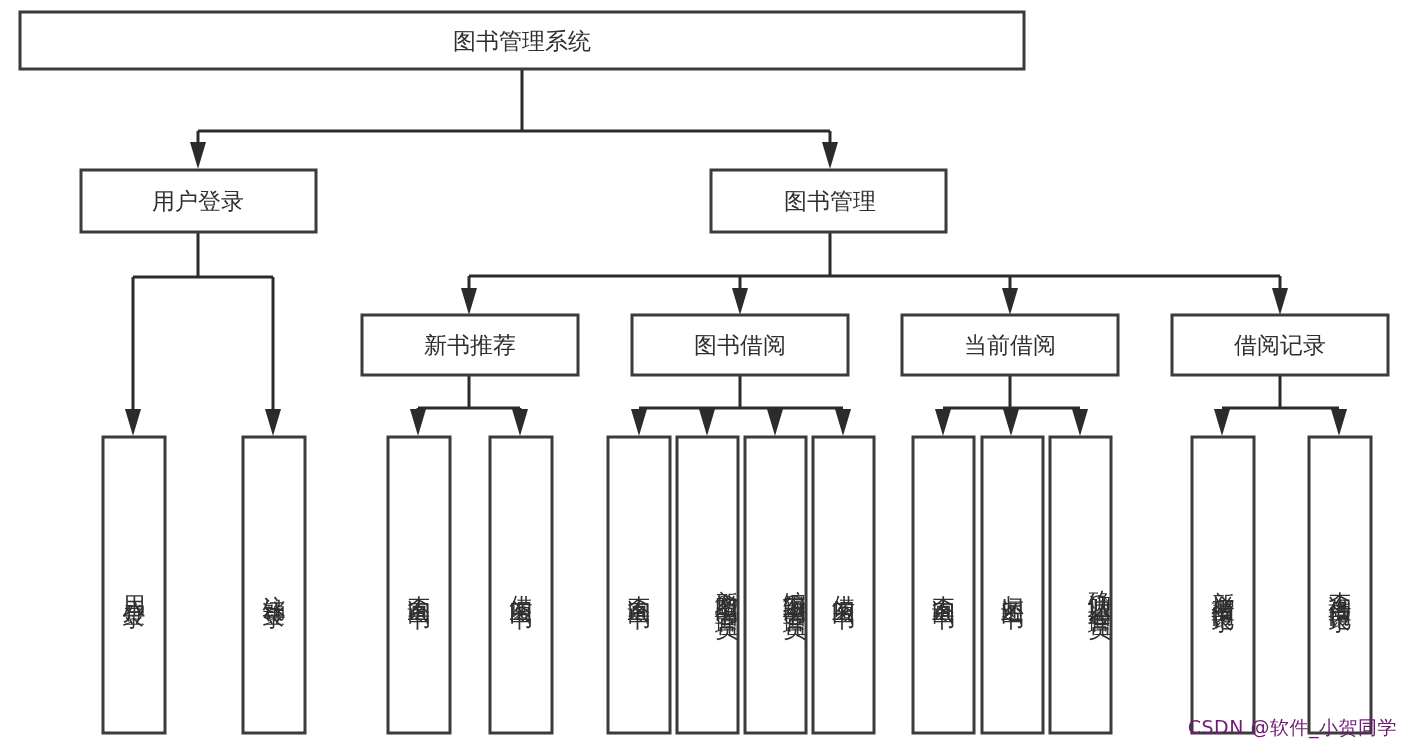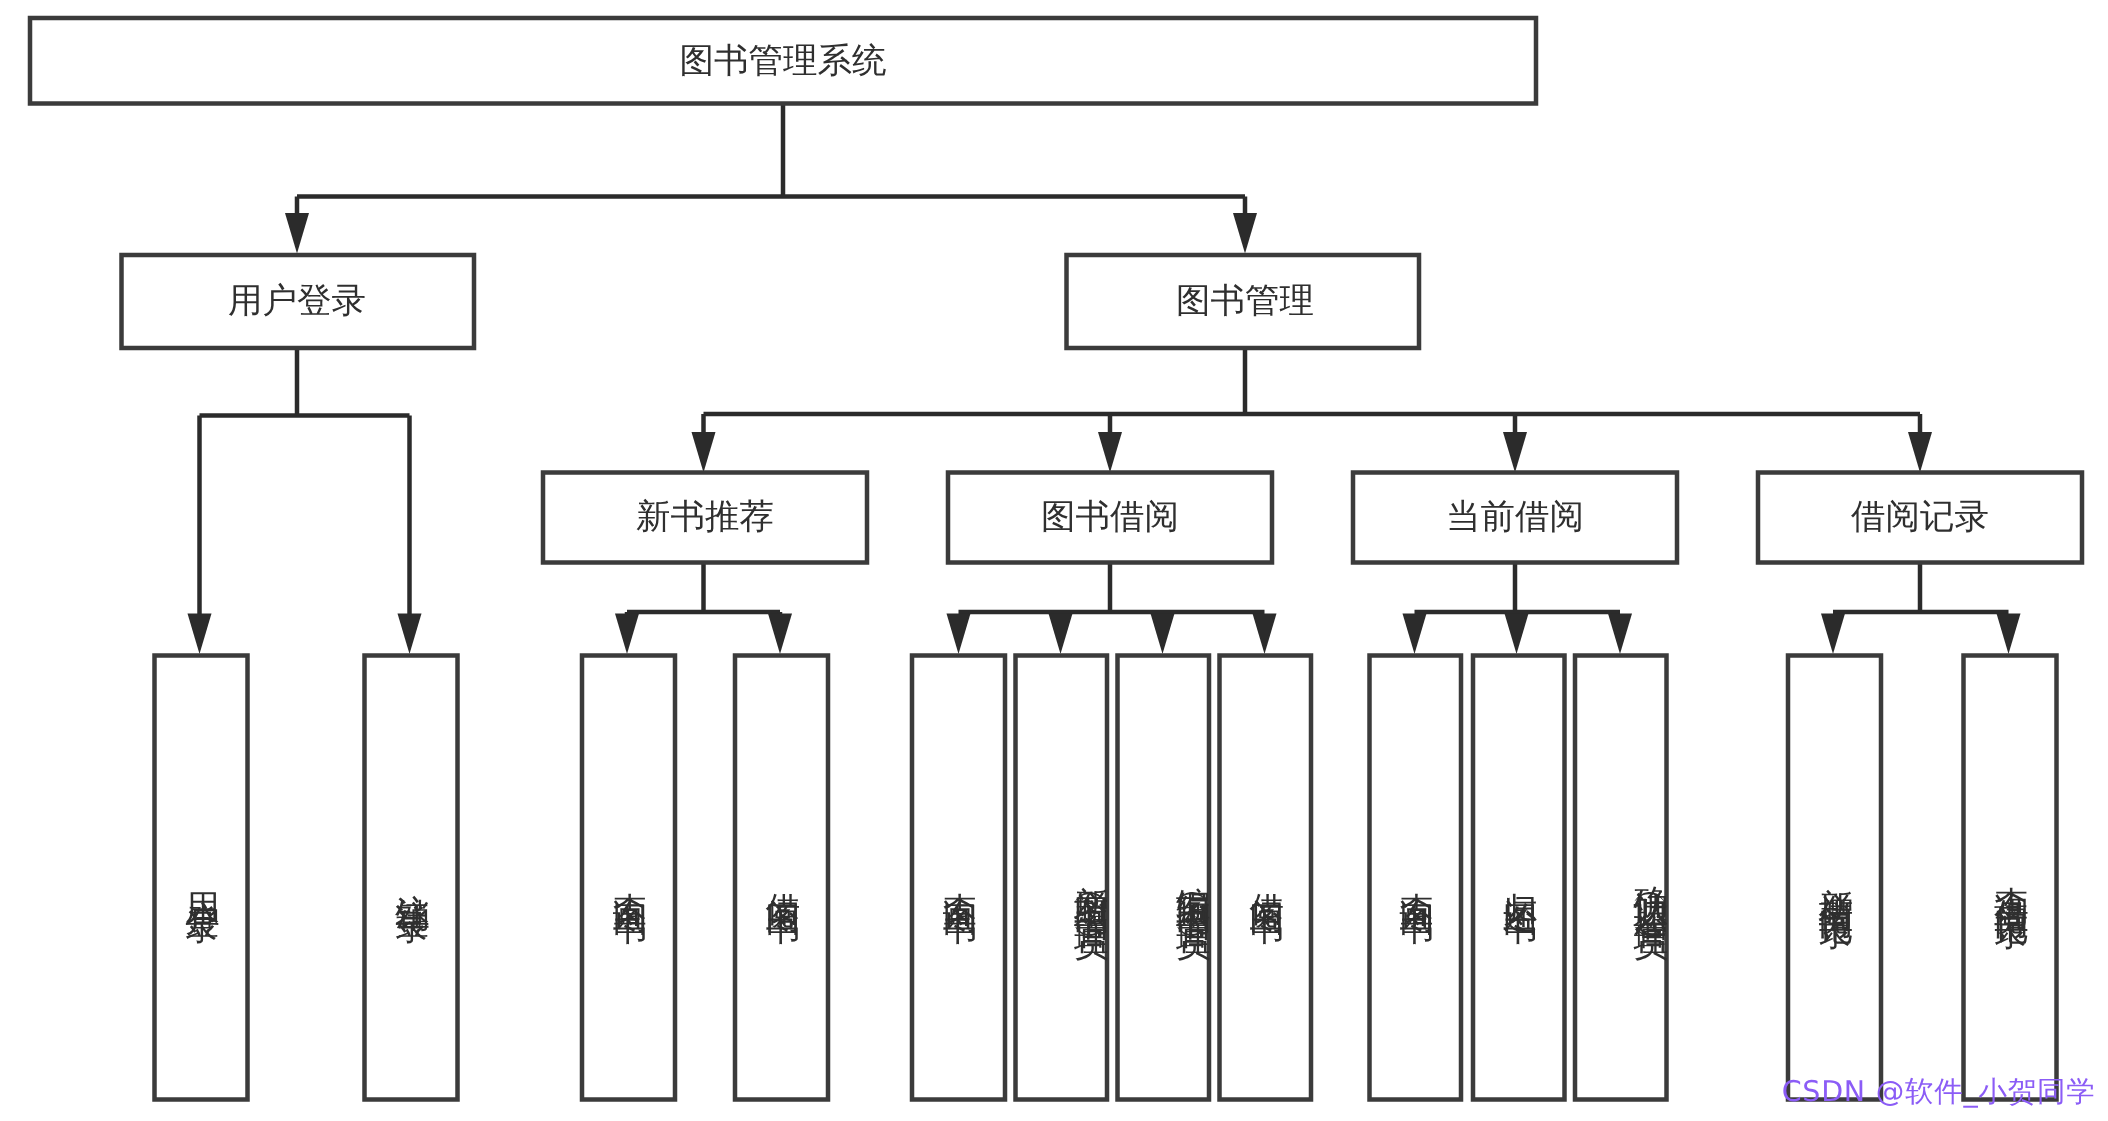--- a/index.html
+++ b/index.html
@@ -48,21 +48,21 @@
     fill: #2f2f2f;
     text-anchor: middle;
     dominant-baseline: middle;
   }
   .watermark {
     position: absolute;
     right: 8px;
     bottom: 6px;
     font-family: "DejaVu Sans", "Liberation Sans", sans-serif;
     font-size: 19px;
-    color: #8b5cf6;
+    color: #701a75;
     white-space: nowrap;
     letter-spacing: 0.5px;
     pointer-events: none;
     margin-left: 40px;
   }
 </style>
 </head>
 <body>
 
 <div id="diagram-root">

